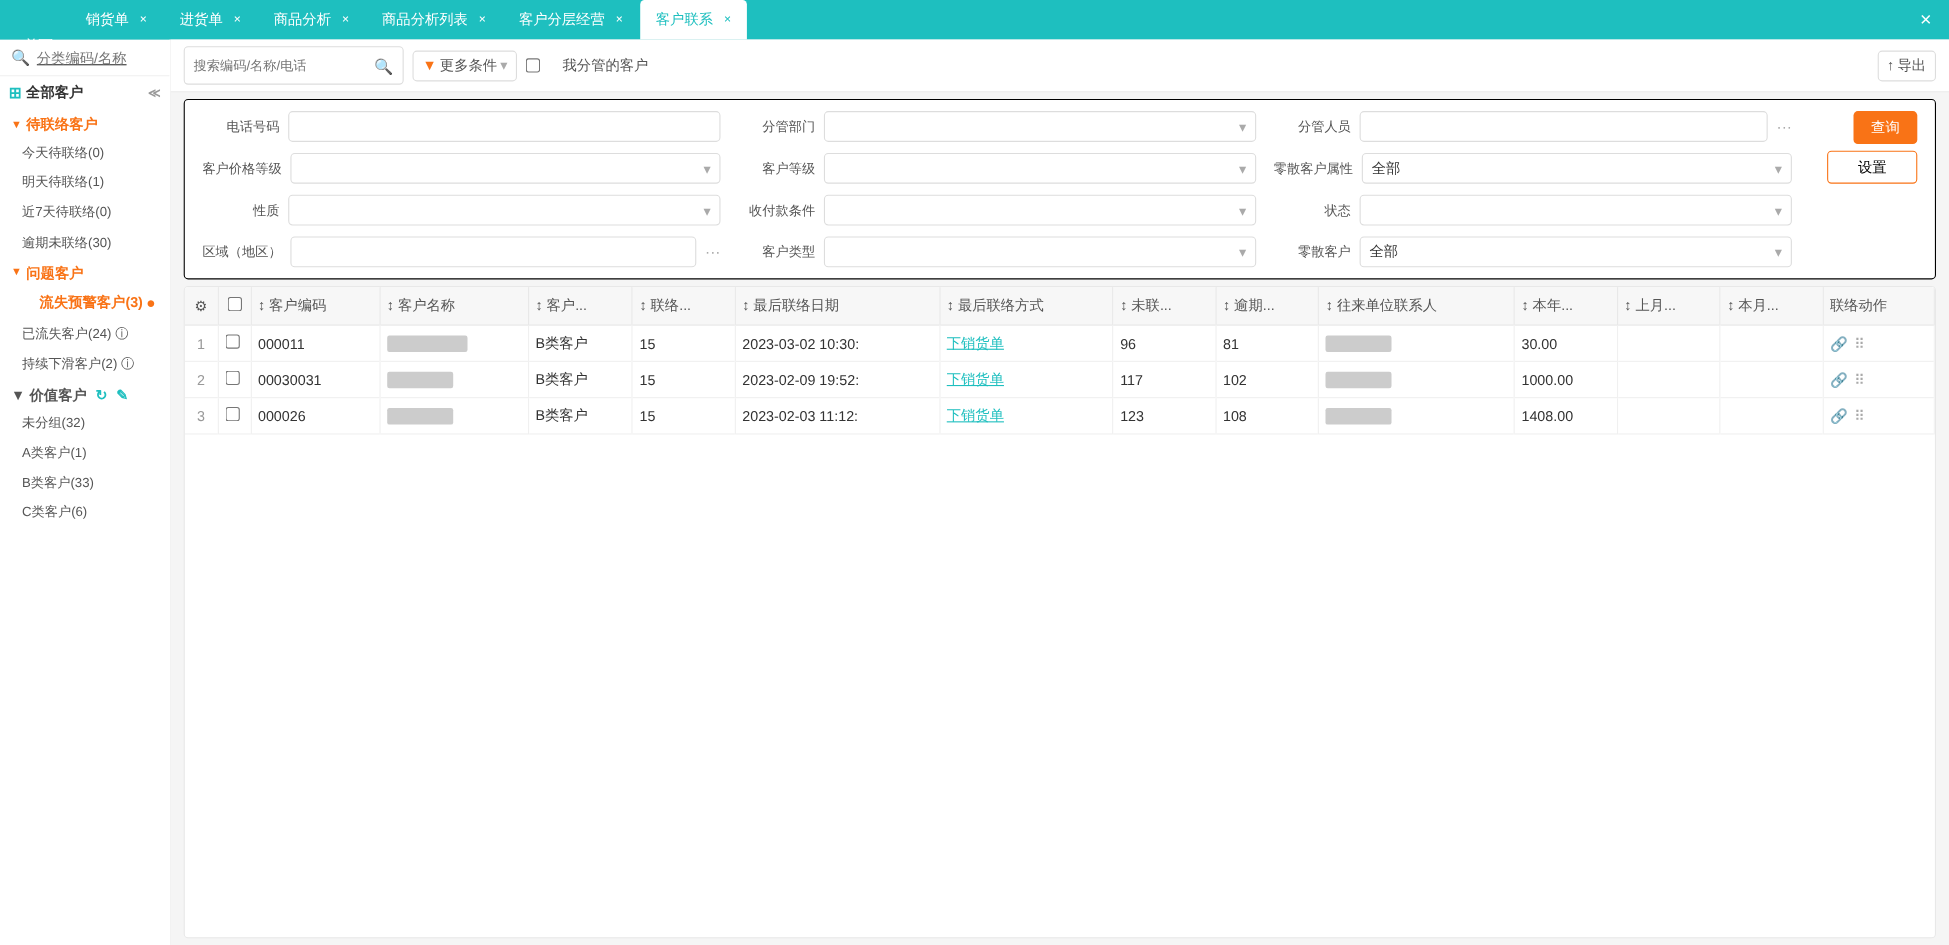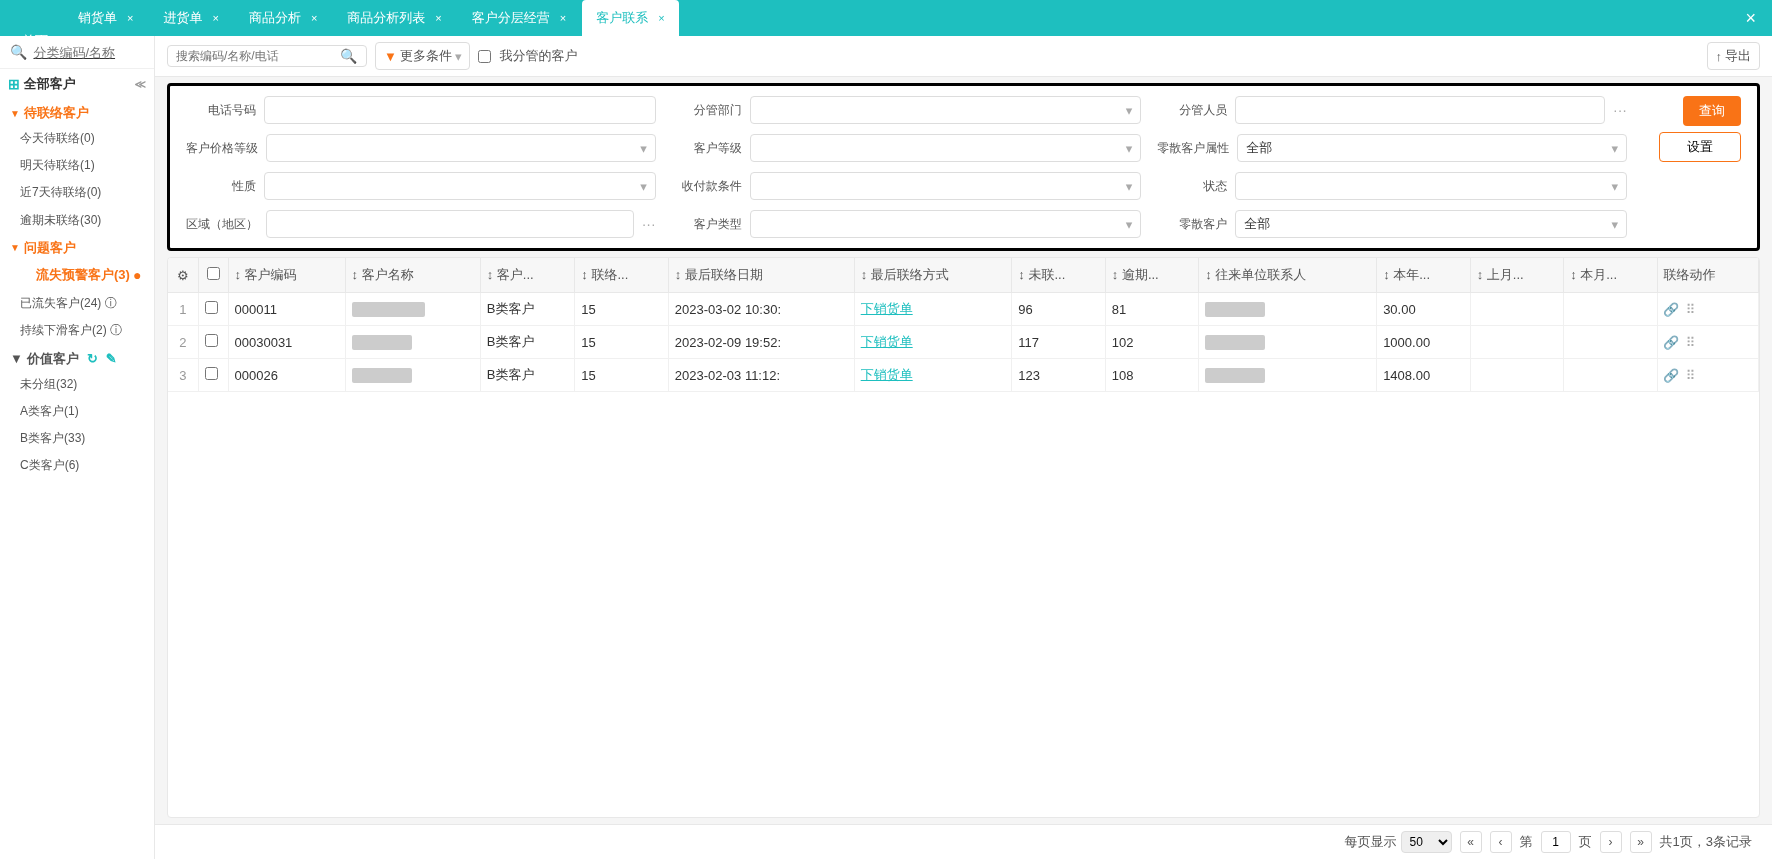--- a/index.html
+++ b/index.html
@@ -141,21 +141,21 @@
       align-items: center;
       gap: 8px;
       border-bottom: 1px solid #e8e8e8;
     }
     .search-input-wrap {
       display: flex;
       align-items: center;
       border: 1px solid #ddd;
       border-radius: 4px;
       padding: 0 8px;
-      height: 22px;
+      height: 35px;
       width: 200px;
       gap: 4px;
     }
     .search-input-wrap input {
       border: none;
       outline: none;
       font-size: 12px;
       width: 100%;
       color: #999;
     }
@@ -173,21 +173,21 @@
       font-size: 12px;
       padding: 3px 8px;
       border-radius: 4px;
       border: 1px solid #ddd;
       height: 28px;
     }
     .filter-more-btn .funnel { color: #f97316; }
     .my-customer-check {
       display: flex;
       align-items: center;
-      gap: 8px;
+      gap: 20px;
       font-size: 12px;
       color: #555;
       cursor: pointer;
     }
     .filter-spacer { flex: 1; }
     .export-btn {
       display: flex;
       align-items: center;
       gap: 3px;
       color: #555;
@@ -195,21 +195,21 @@
       font-size: 12px;
       padding: 3px 8px;
       border-radius: 4px;
       border: 1px solid #ddd;
       height: 28px;
     }
 
     
     .adv-filter-panel {
       background: #fff;
-      border: 3px solid #000000;
+      border: 1px solid #000000;
       border-radius: 4px;
       margin: 6px 12px;
       padding: 10px 16px;
     }
     .filter-row {
       display: flex;
       align-items: center;
       gap: 0;
       margin-bottom: 10px;
     }
@@ -716,31 +716,14 @@
               <div class="action-icons">
                 <span title="联络">🔗</span>
                 <span title="更多">⠿</span>
               </div>
             </td>
           </tr>
         </tbody>
       </table>
     </div>
 
-    <div class="pagination-bar">
-      <div class="page-size-select">
-        <span>每页显示</span>
-        <select>
-          <option>50</option>
-          <option>100</option>
-        </select>
-      </div>
-      <div class="page-nav-btn">«</div>
-      <div class="page-nav-btn">‹</div>
-      <span>第</span>
-      <input class="page-num-input" type="text" value="1" style="">
-      <span>页</span>
-      <div class="page-nav-btn">›</div>
-      <div class="page-nav-btn">»</div>
-      <span>共1页，3条记录</span>
-    </div>
   </div>
 </div>
 
 </body></html>

